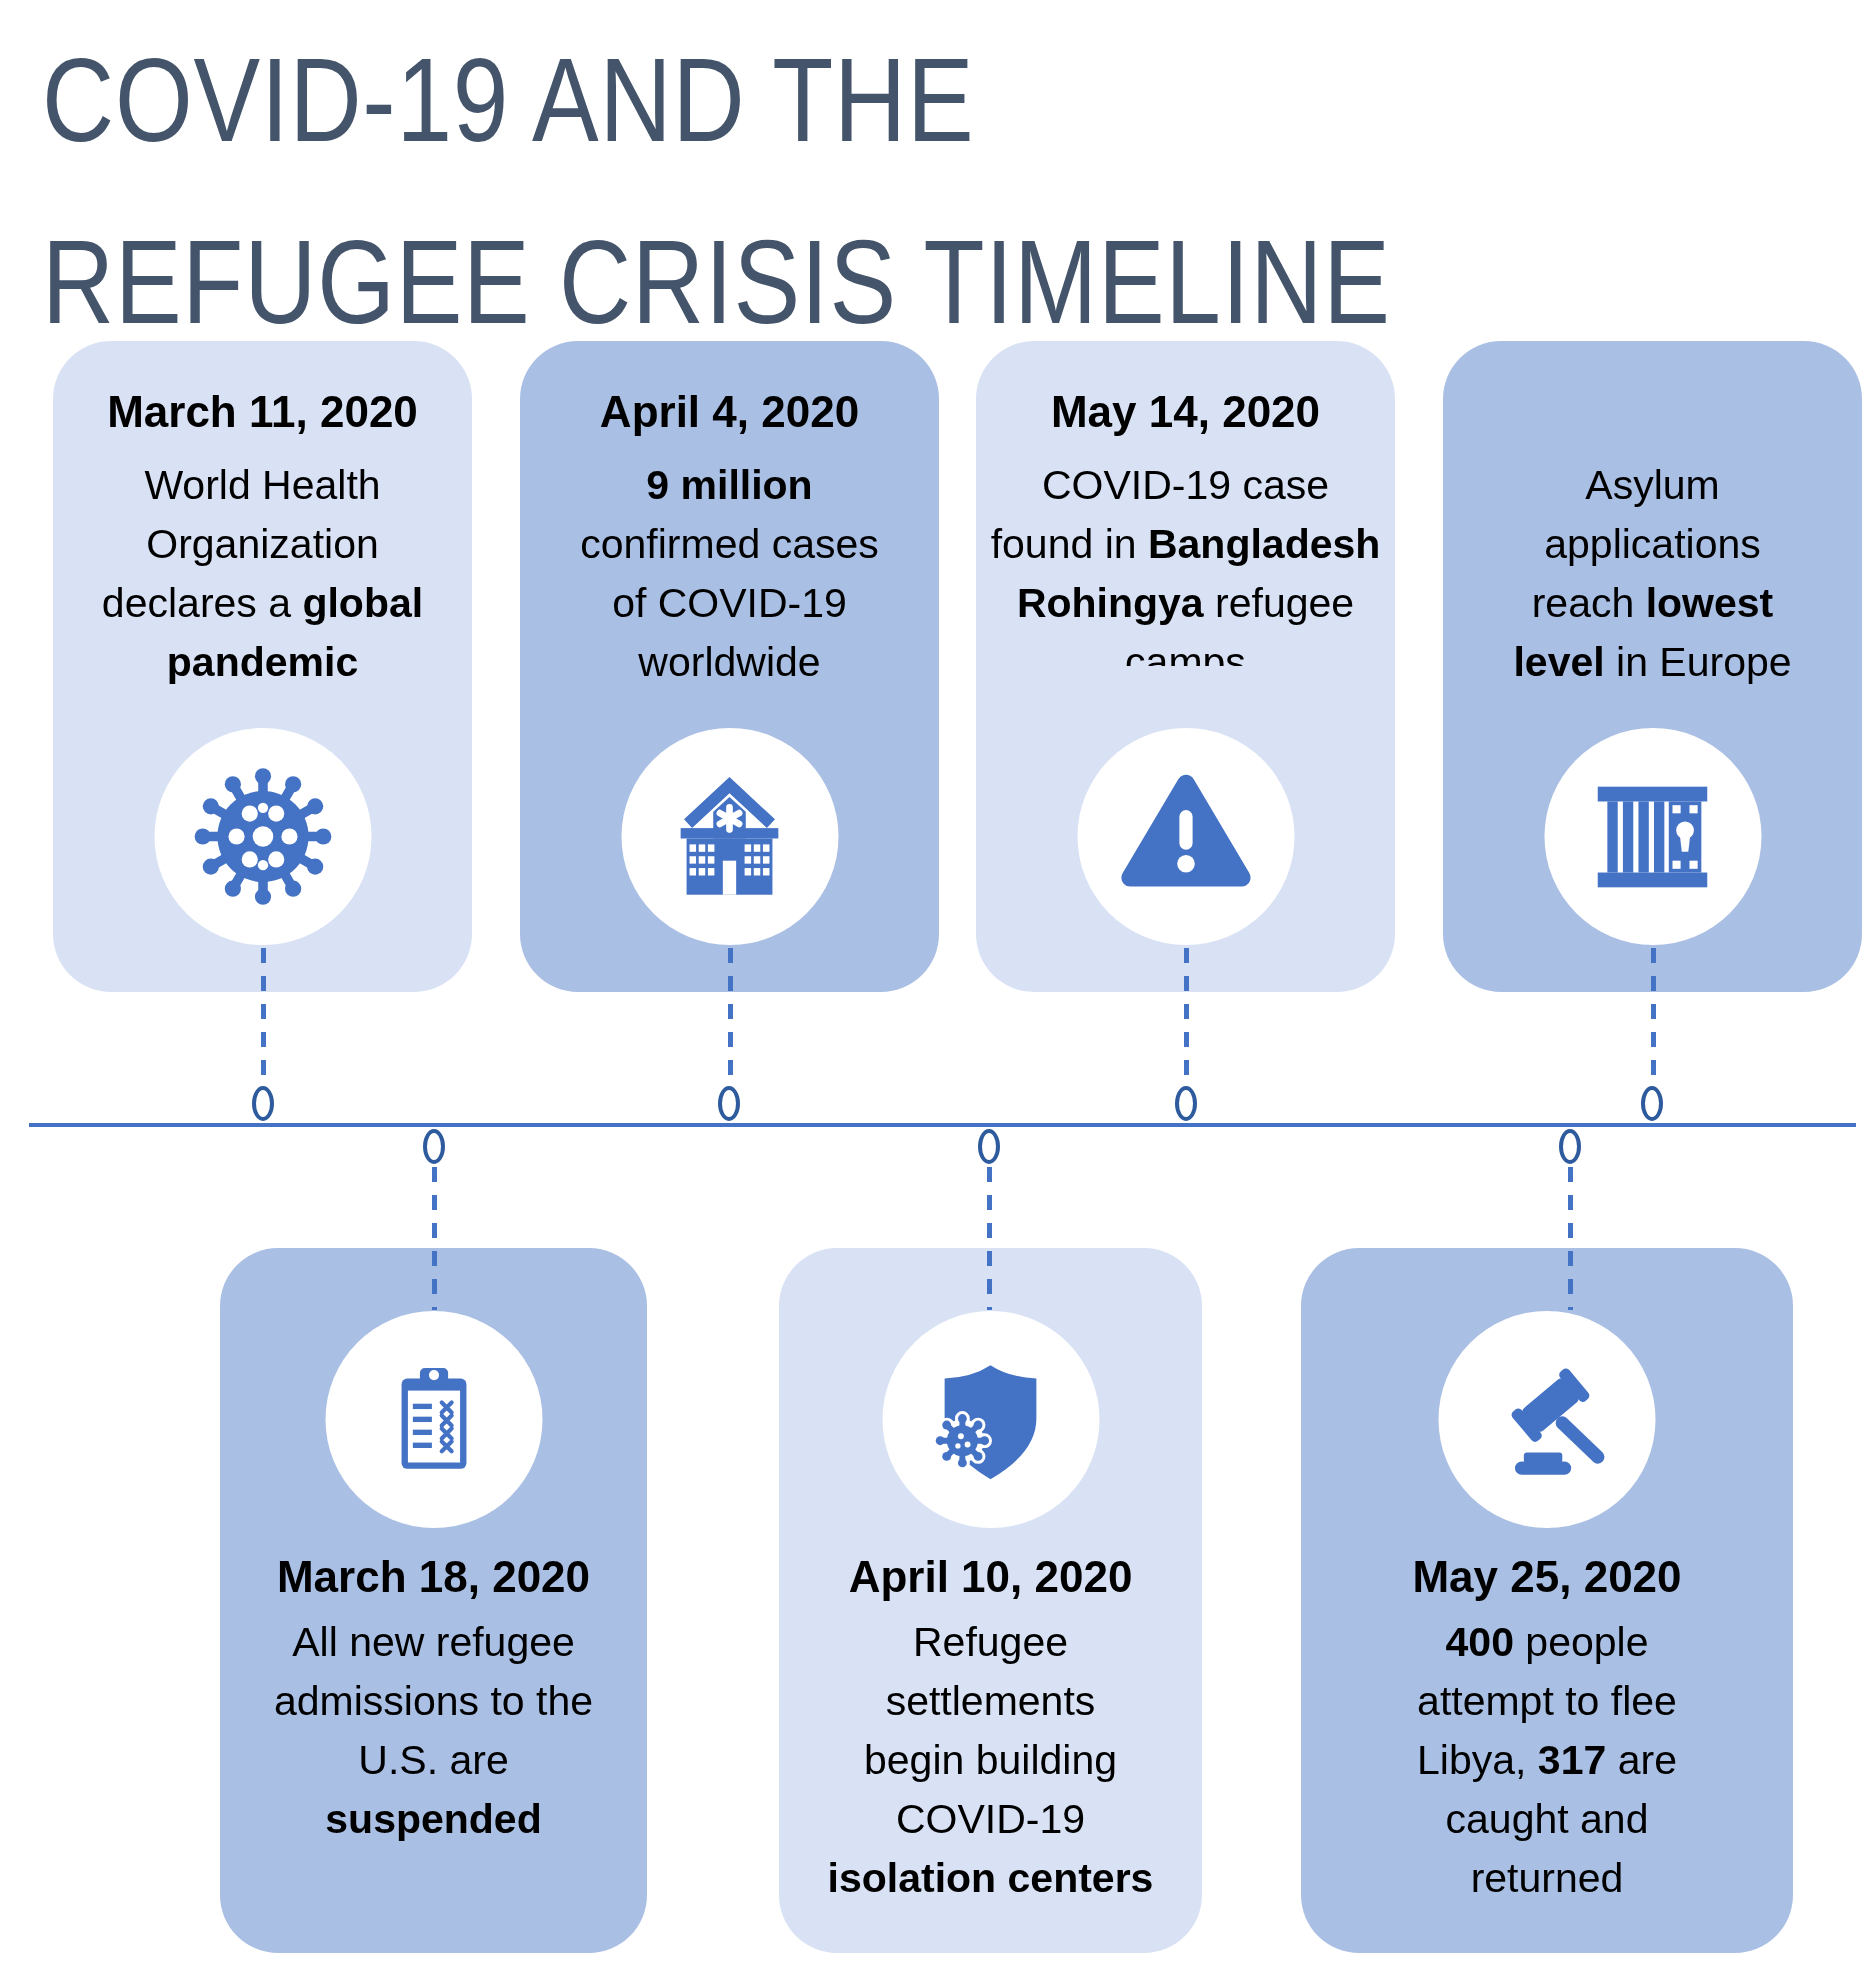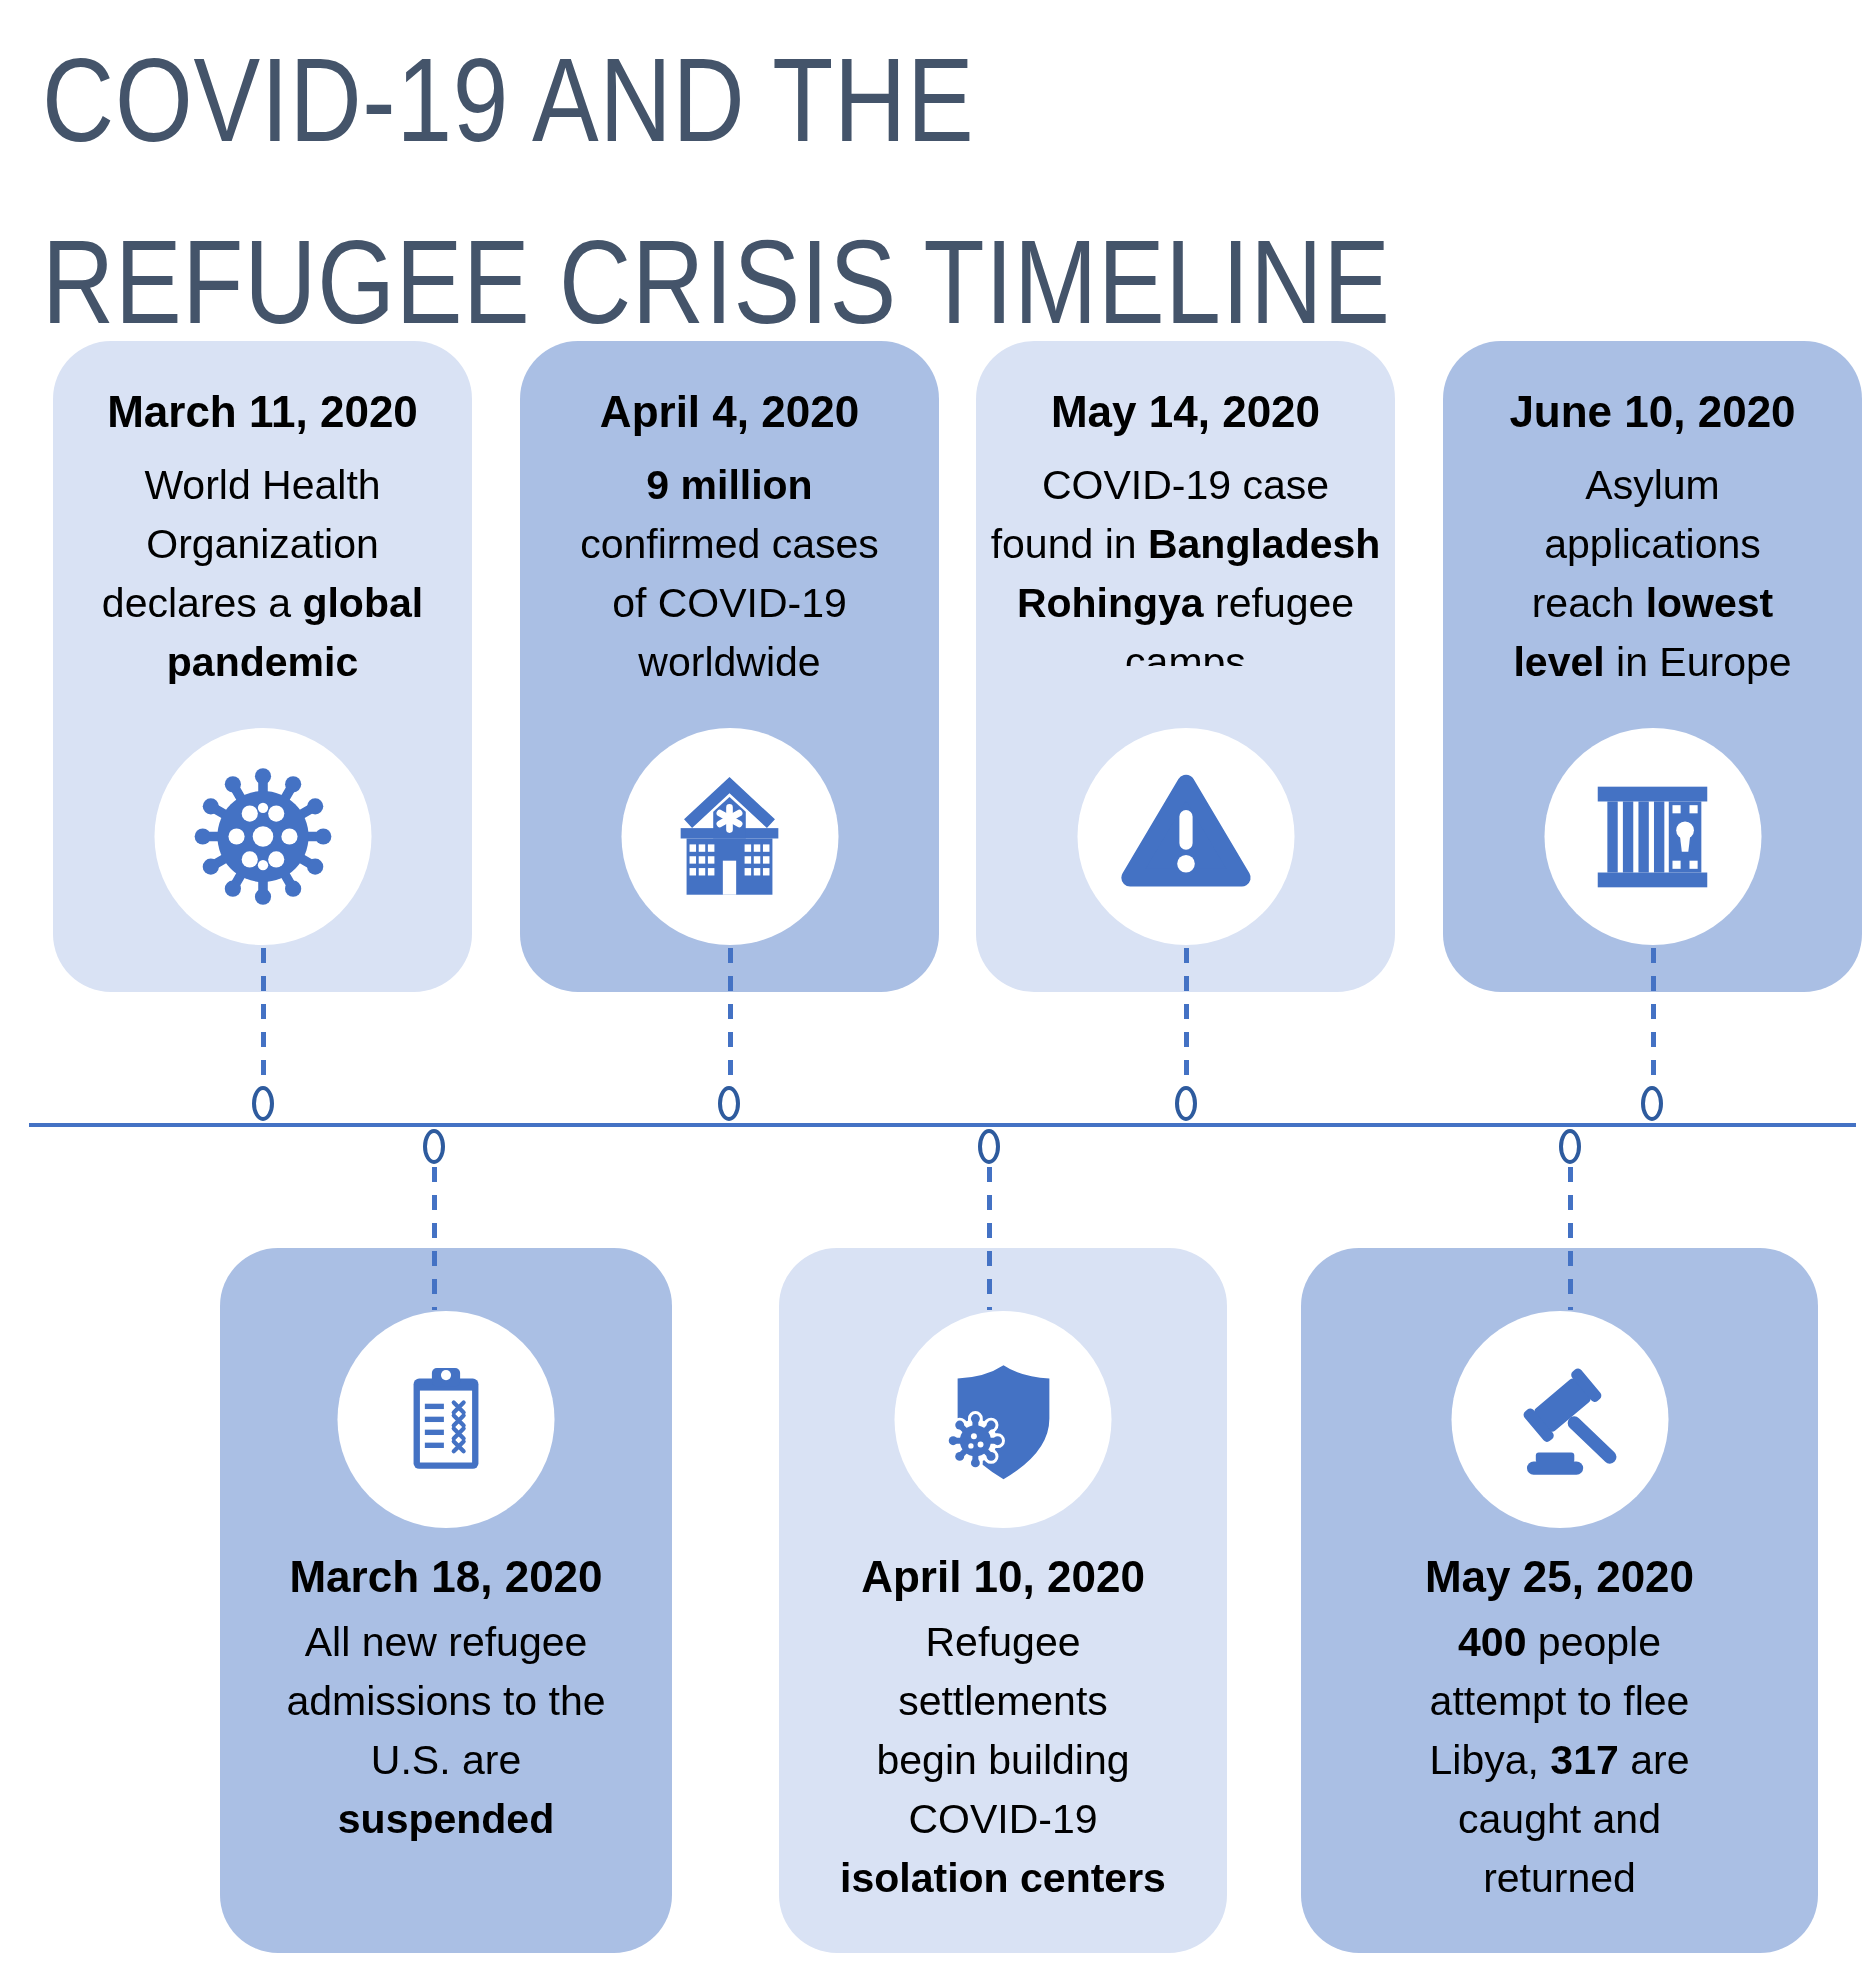--- a/index.html
+++ b/index.html
@@ -20,21 +20,21 @@
     white-space:nowrap;letter-spacing:0.9px;
   }
   .card{
     position:absolute;
     border-radius:58px;
     text-align:center;
   }
   .light{background:var(--card-light,#D9E2F4);}
   .dark{background:var(--card-dark,#AABFE4);}
   .top-card{top:341px;width:419px;height:651px;}
-  .bottom-card{top:1248px;height:705px;padding-left:25px;}
+  .bottom-card{top:1248px;height:705px;}
   .date{
     position:absolute;left:0;width:100%;
     font-size:44px;font-weight:700;line-height:59px;white-space:nowrap;
   }
   .top-card .date{top:41px;}
   .bottom-card .date{top:299px;}
   .body{
     position:absolute;left:0;width:100%;
     font-size:41px;line-height:59px;
   }
@@ -172,21 +172,20 @@
     <div class="icon-circle">
       <svg class="icon" width="147" height="147" viewBox="0 0 100 100">
         <path d="M50 14 L88 78 L12 78 Z" fill="currentColor" stroke="currentColor" stroke-width="12" stroke-linejoin="round"></path>
         <rect x="45.5" y="32" width="9" height="27" rx="4.5" fill="#fff"></rect>
         <circle cx="50" cy="68.5" r="6" fill="#fff"></circle>
       </svg>
     </div>
   </section>
 
   <section class="card dark top-card" style="left:1436px">
-    <div class="date">June 10, 2020</div>
     <div class="body">
         <div><span>Asylum</span></div>
         <div><span>applications</span></div>
         <div><span>reach </span><b>lowest</b></div>
         <div><b>level</b><span> in Europe</span></div>
       </div>
     <div class="icon-circle">
       <svg class="icon" width="148" height="148" viewBox="0 0 100 100">
         <g fill="currentColor">
           <rect x="13" y="16" width="74" height="10"></rect>

